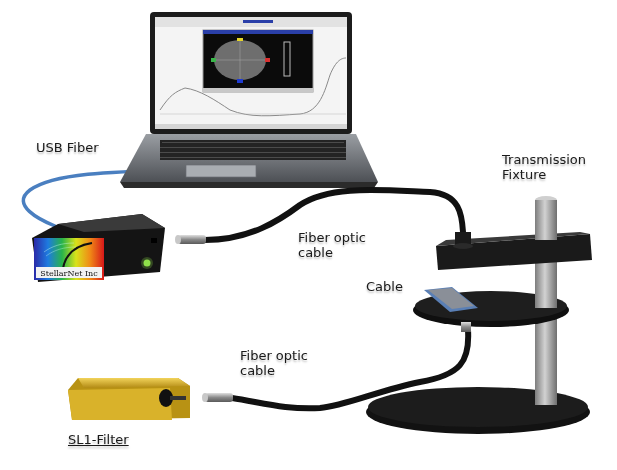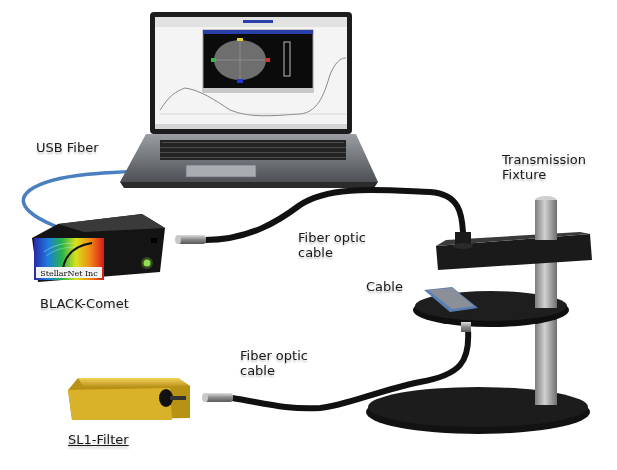--- a/index.html
+++ b/index.html
@@ -150,21 +150,20 @@
     <rect x="535" y="200" width="22" height="40" fill="url(#post)"></rect>
 
     <rect x="455" y="232" width="16" height="14" fill="#1a1a1a"></rect>
     <ellipse cx="463" cy="246" rx="10" ry="3" fill="#2a2a2a"></ellipse>
   </g>
 </svg>
 
 
 <div class="label" style="left:36px; top:140px;">USB Fiber</div>
 
-<div class="label" style="left:40px; top:296px;">BLACK-Comet</div>
 
 <div class="label two-line" style="left:298px; top:230px;">
   <span>Fiber optic</span>
   <span>cable</span>
 </div>
 
 <div class="label two-line" style="left:502px; top:152px;">
   <span>Transmission</span>
   <span>Fixture</span>
 </div>

